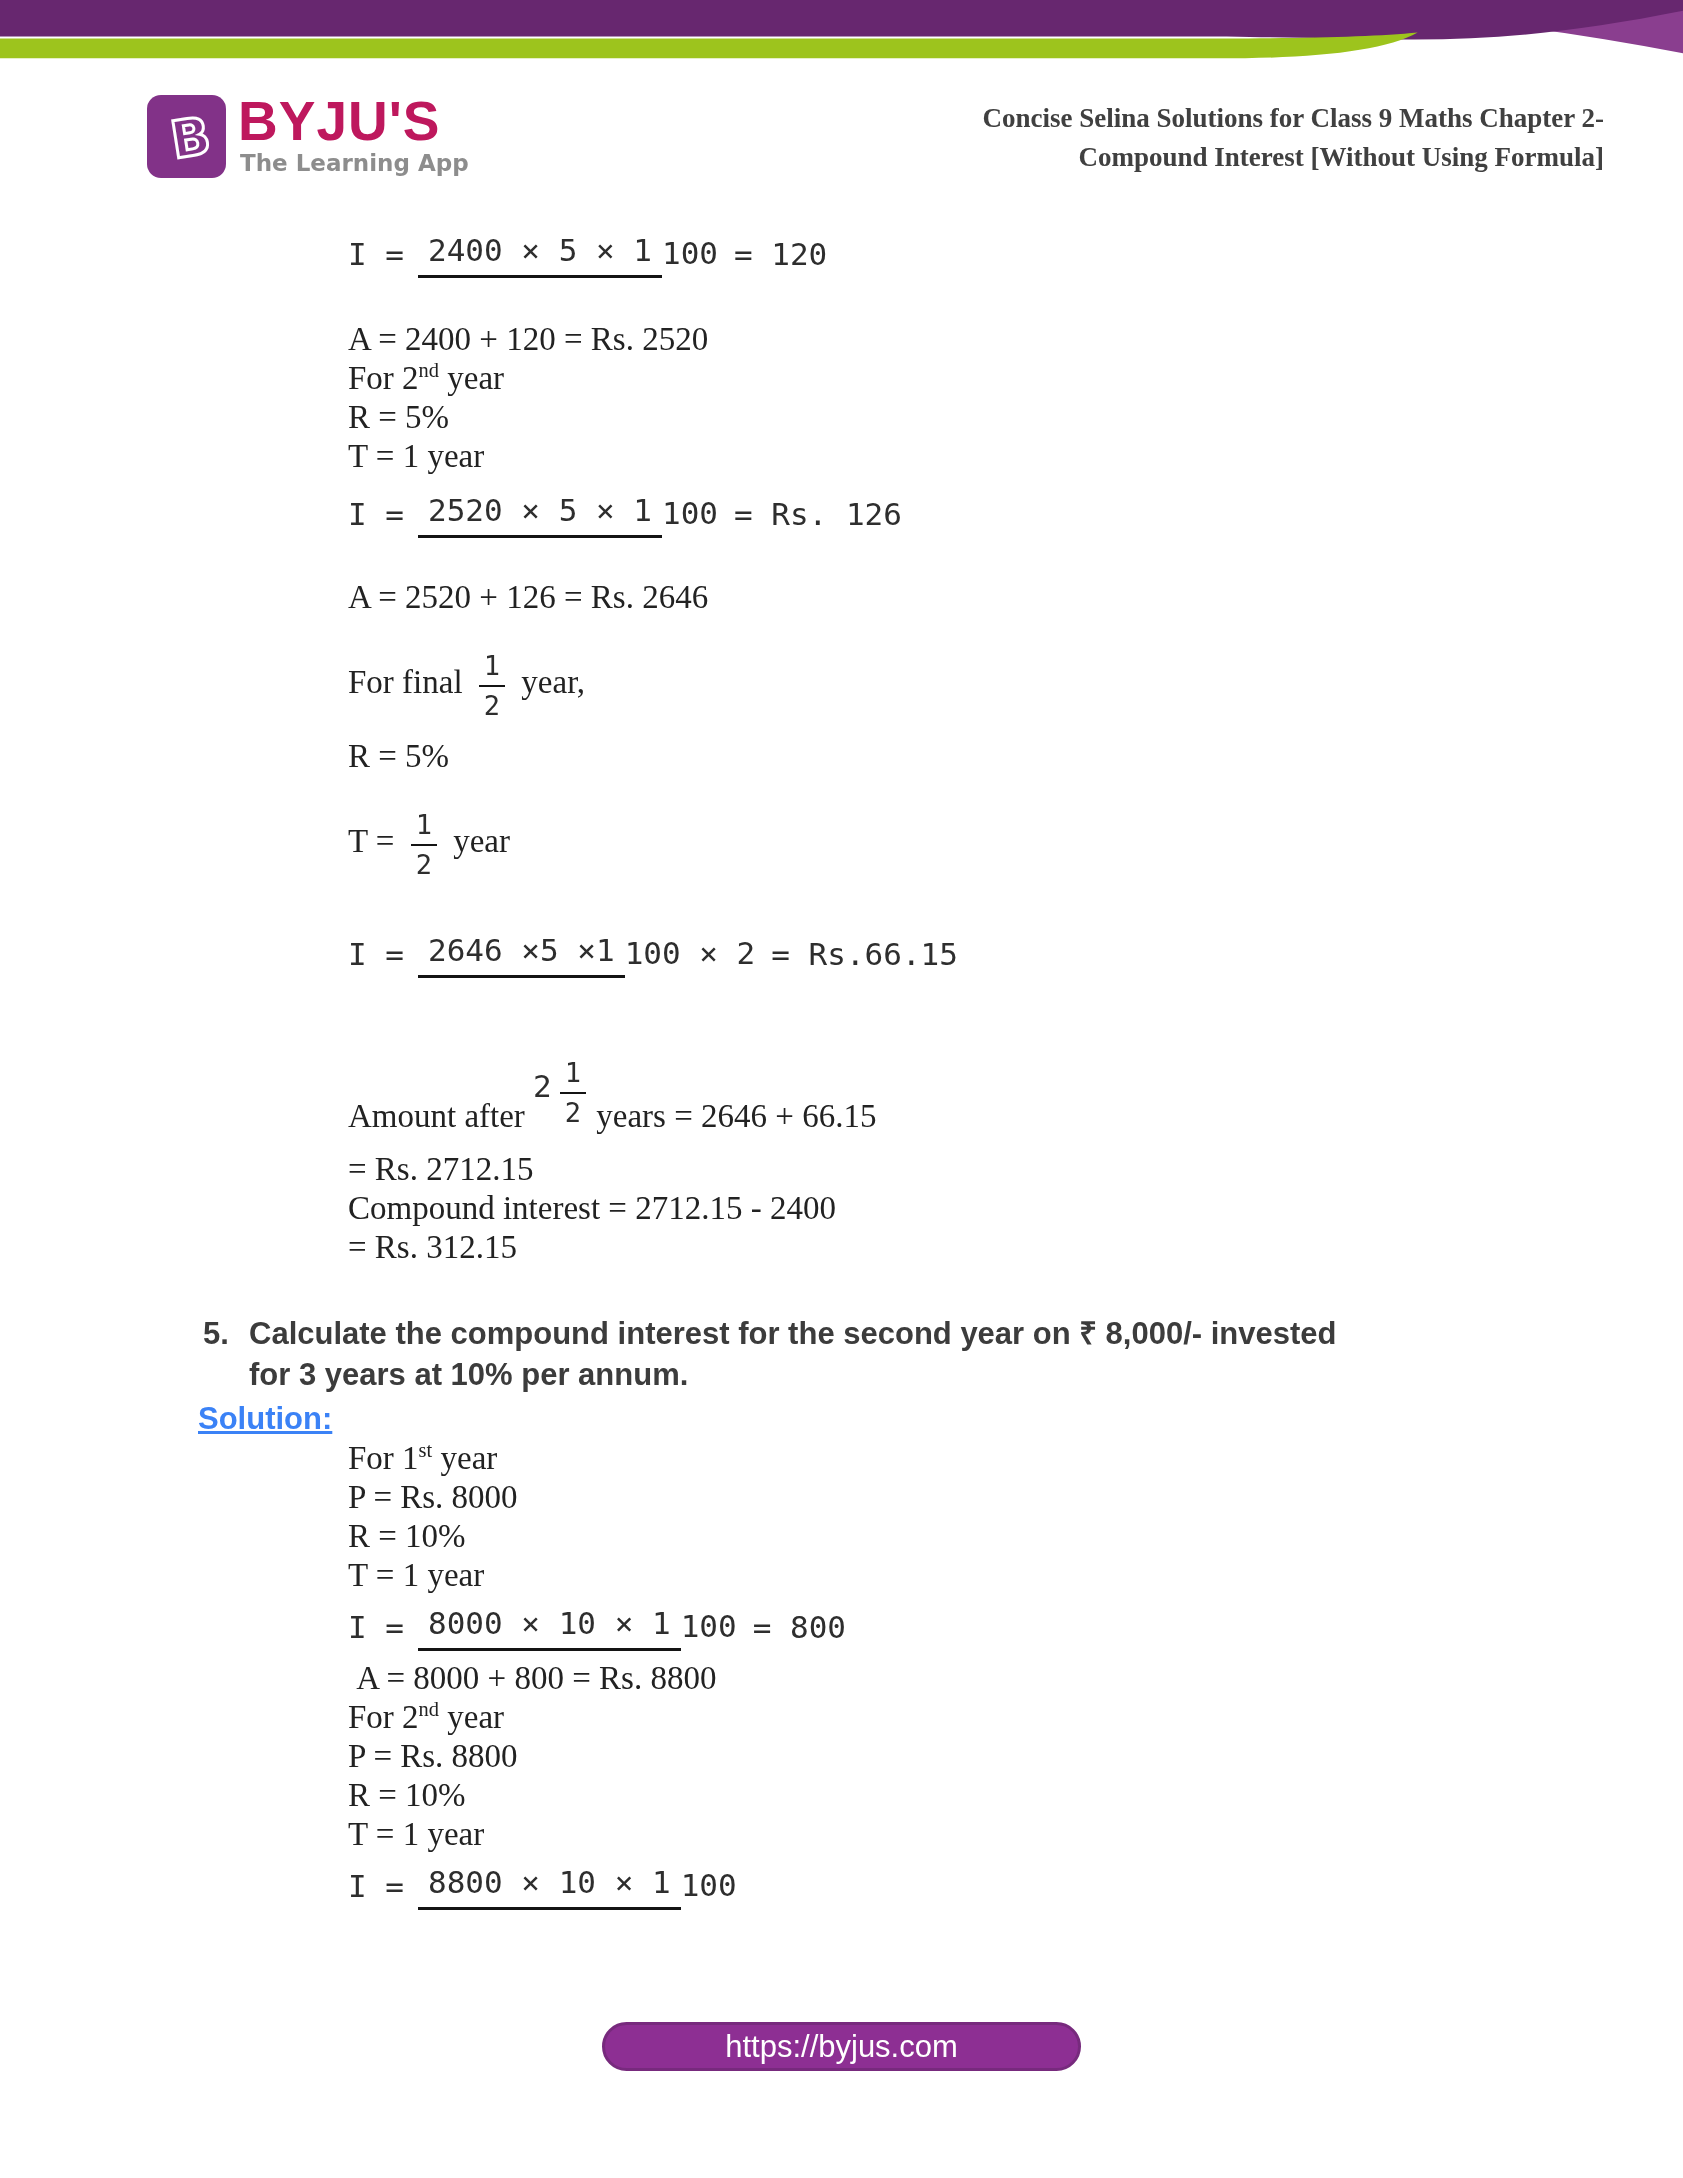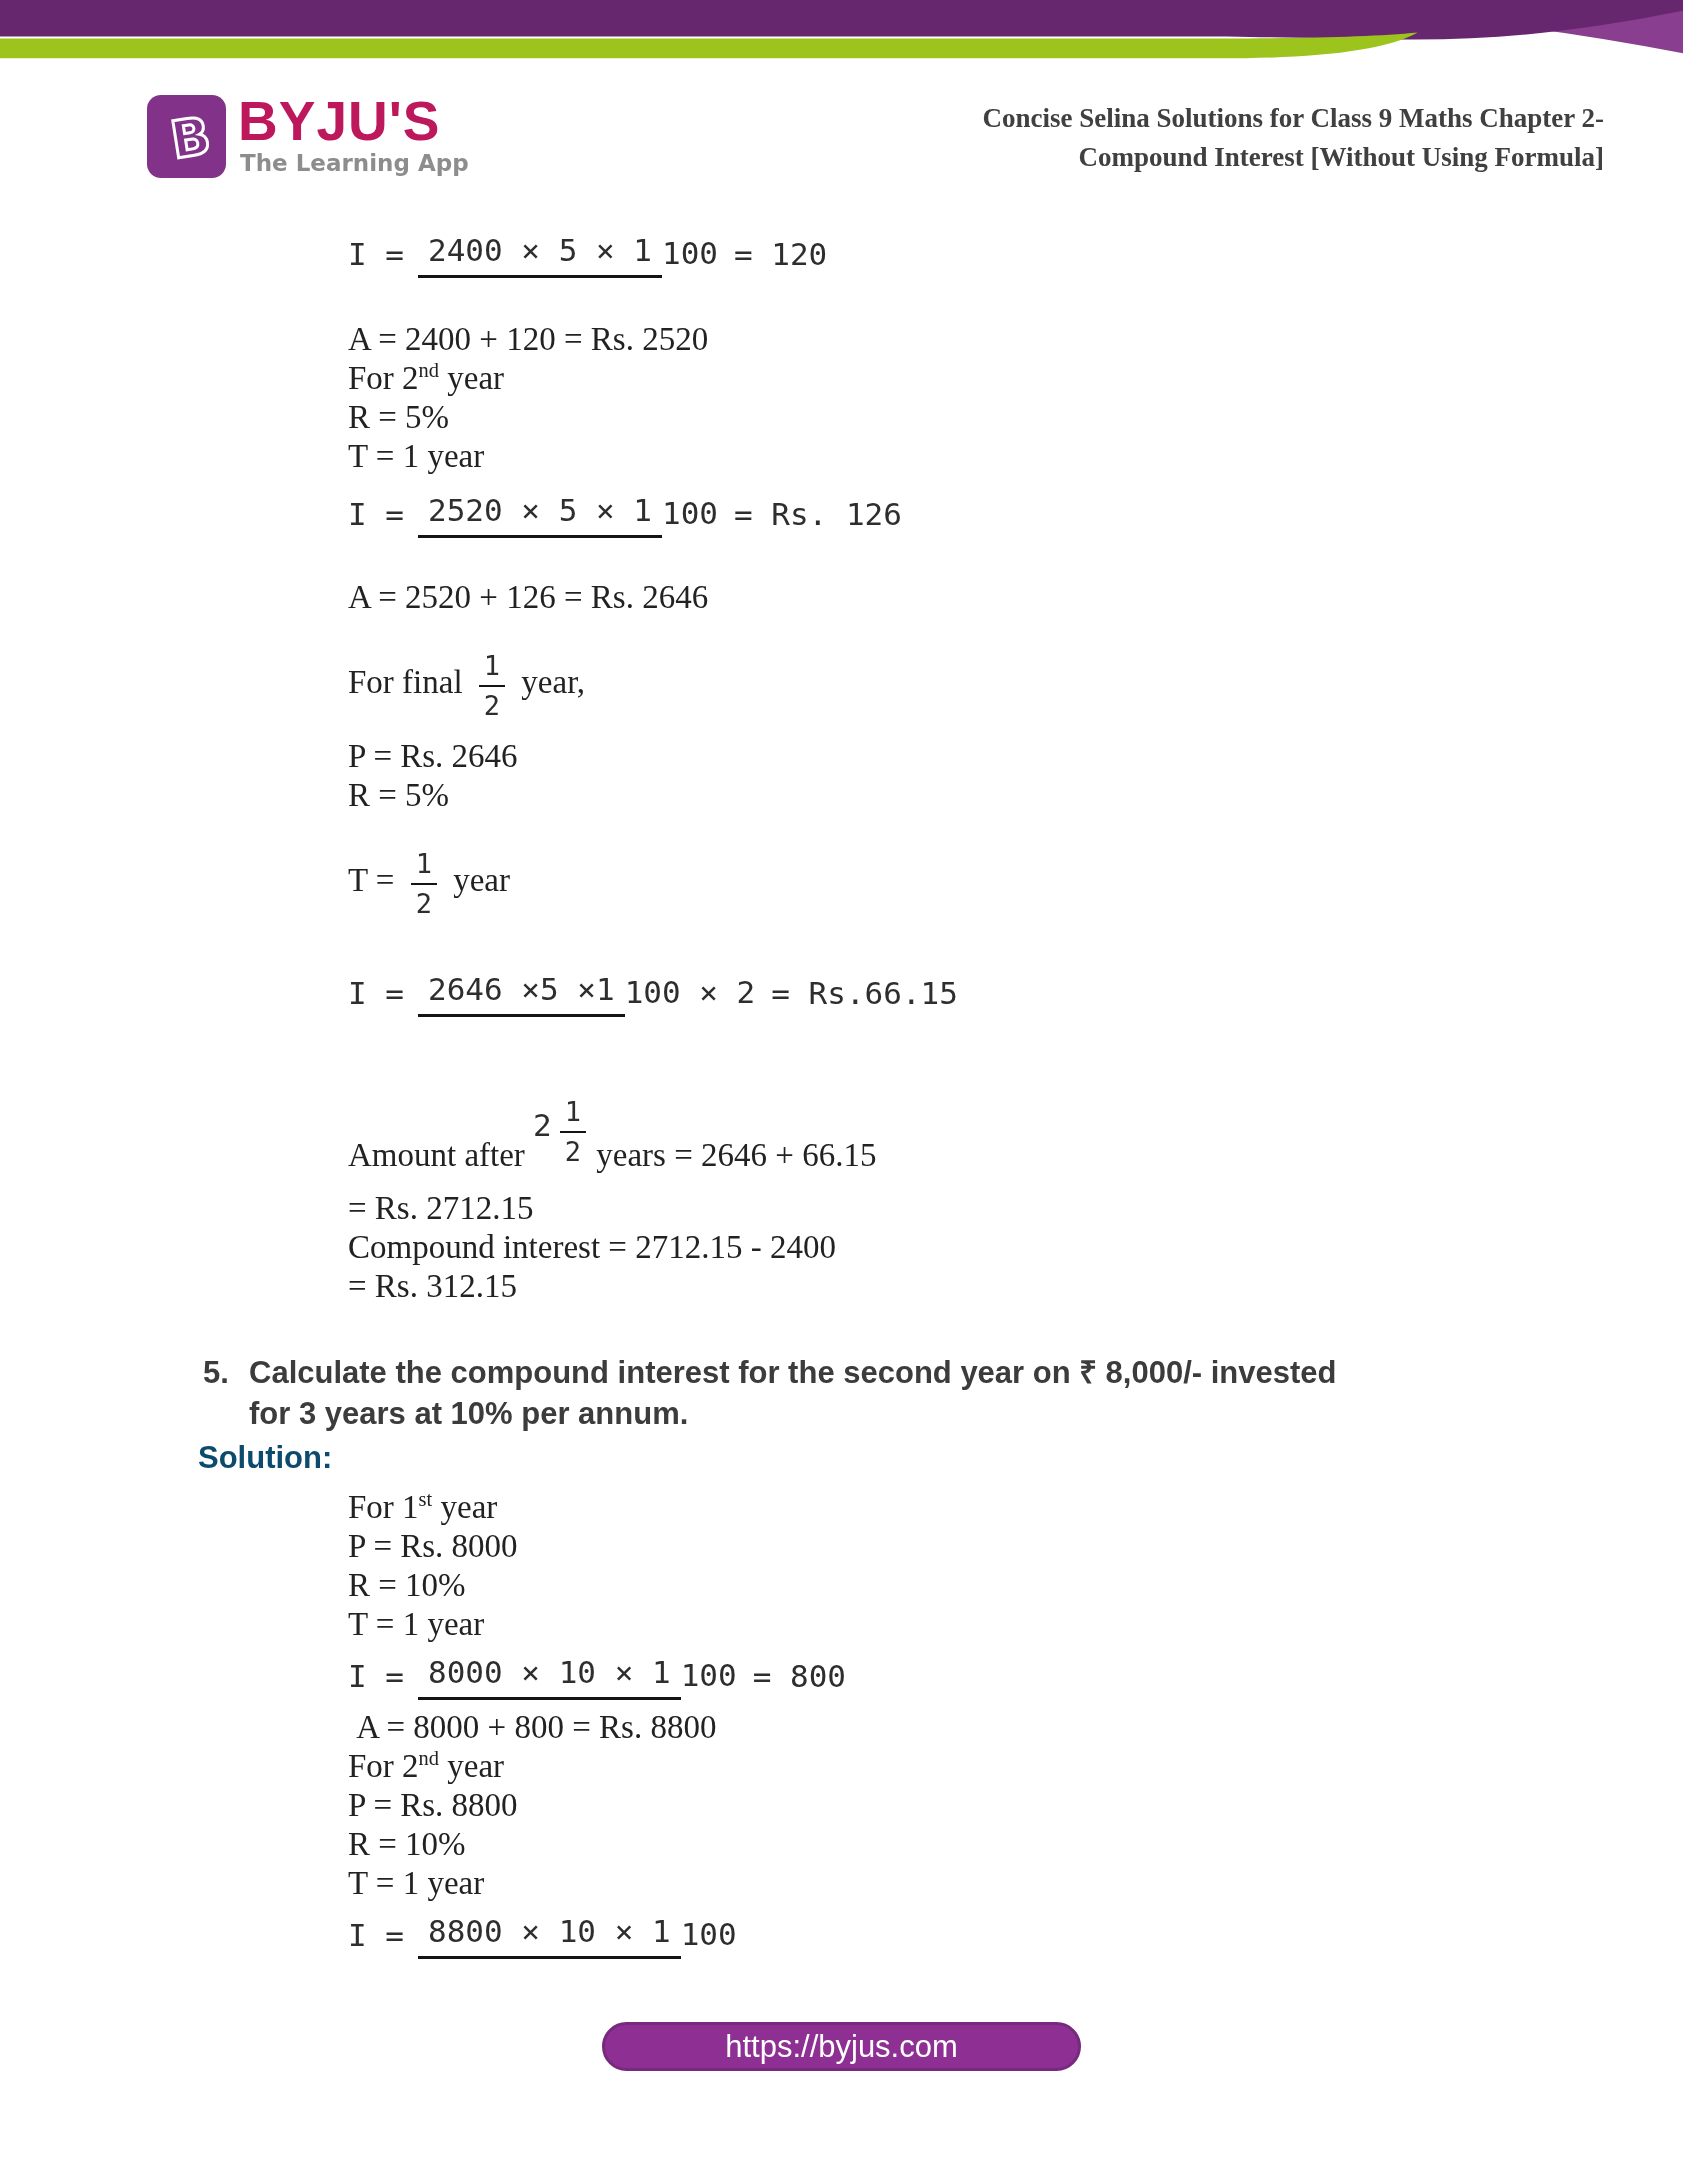--- a/index.html
+++ b/index.html
@@ -80,24 +80,25 @@
   .mixed .ifrac { transform:translateY(6px); margin:0 2px; }
 
   
   .question {
     display:flex; margin:46px 0 4px 203px;
     font-family:"Liberation Sans", sans-serif;
     font-weight:700; font-size:31px; line-height:41px; color:#3c3c3c;
   }
   .qnum { width:46px; flex:0 0 46px; }
   .solution-label {
-    margin-left:198px; margin-bottom:10px;
+    margin-left:198px; margin-bottom:0;
     font-family:"Liberation Sans", sans-serif;
     font-weight:700; font-size:31px; line-height:40px;
-    color:#0c4a6e;
+    color:#3b82f6;
+    text-decoration:underline;
   }
   
   .footer-btn {
     position:absolute; top:2022px; left:602px;
     width:479px; height:49px;
     background:#8d2f93; border:3px solid #772a7d; border-radius:28px;
     display:flex; align-items:center; justify-content:center;
     font-family:"Liberation Sans", sans-serif;
     font-size:31px; color:#ffffff; cursor:pointer;
   }
@@ -150,21 +151,20 @@
       <span class="frac">
         <span class="num">2520 × 5 × 1</span>
         <span class="den">100</span>
       </span>
       <span class="rhs">= Rs. 126</span>
     </div>
 
     <div class="line" style="margin-top:40px">A = 2520 + 126 = Rs. 2646</div>
 
     <div class="line pad-frac"><span>For final </span><span class="ifrac"><span class="fn">1</span><span class="fd">2</span></span><span> year,</span></div>
-    <div class="line">P = Rs. 2646</div>
     <div class="line">R = 5%</div>
     <div class="line pad-frac"><span>T = </span><span class="ifrac"><span class="fn">1</span><span class="fd">2</span></span><span> year</span></div>
 
     <div class="eq" style="margin-top:34px;margin-bottom:26px">
       <span class="lhs">I =</span>
       <span class="frac">
         <span class="num">2646 ×5 ×1</span>
         <span class="den">100 × 2</span>
       </span>
       <span class="rhs">= Rs.66.15</span>

